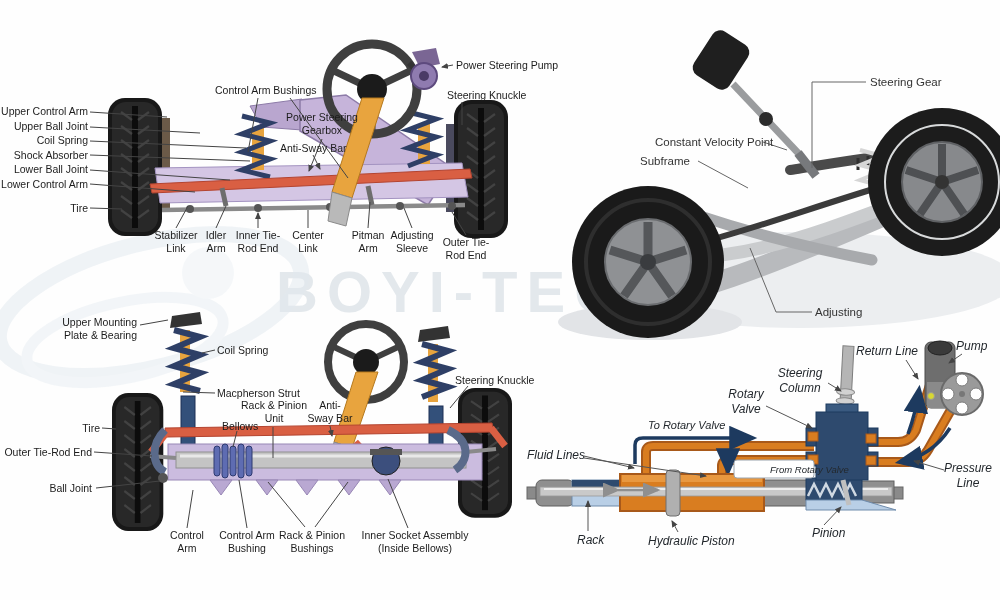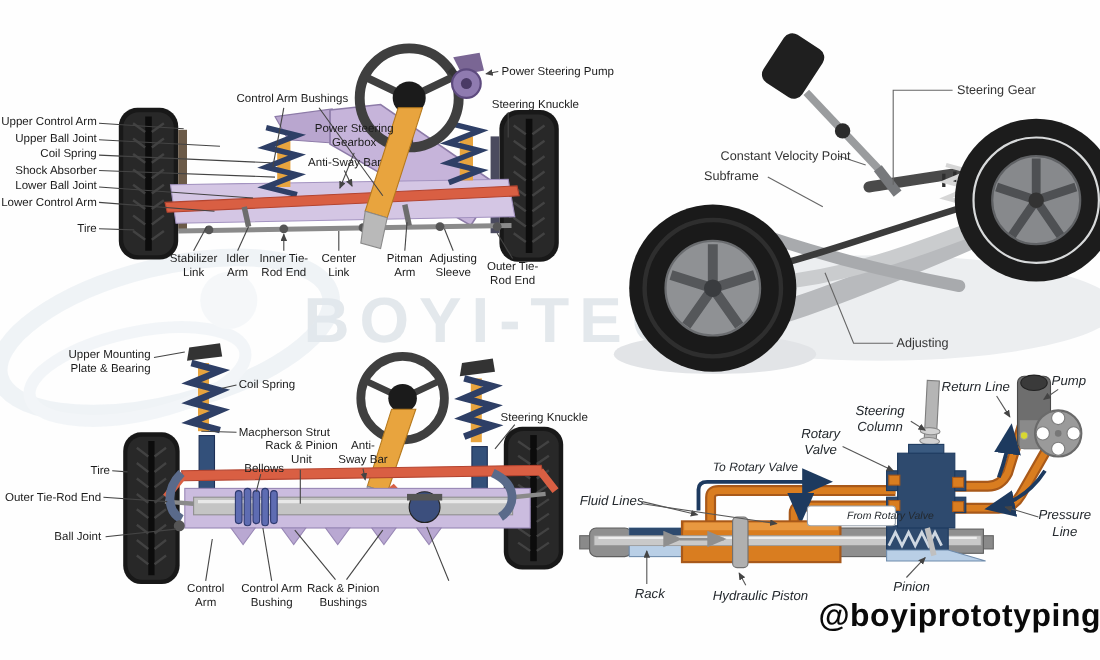--- a/index.html
+++ b/index.html
@@ -366,20 +366,22 @@
   <div class="lbl" style="left:455px;top:374px">Steering Knuckle</div>
   <div class="lbl r" style="left:100px;top:422px">Tire</div>
   <div class="lbl r" style="left:92px;top:446px">Outer Tie-Rod End</div>
   <div class="lbl r" style="left:92px;top:482px">Ball Joint</div>
   <div class="lbl c" style="left:187px;top:529px">Control
 Arm</div>
   <div class="lbl c" style="left:247px;top:529px">Control Arm
 Bushing</div>
   <div class="lbl c" style="left:312px;top:529px">Rack &amp; Pinion
 Bushings</div>
+  <div class="lbl c" style="left:415px;top:529px">Inner Socket Assembly
+(Inside Bellows)</div>
 
   <div class="lbl p3d" style="left:870px;top:75px">Steering Gear</div>
   <div class="lbl p3d" style="left:655px;top:135px">Constant Velocity Point</div>
   <div class="lbl p3d" style="left:640px;top:154px">Subframe</div>
   <div class="lbl p3d" style="left:815px;top:305px">Adjusting</div>
 
   <div class="lbl it" style="left:856px;top:344px">Return Line</div>
   <div class="lbl it" style="left:956px;top:339px">Pump</div>
   <div class="lbl it c" style="left:800px;top:366px">Steering
 Column</div>
@@ -387,14 +389,13 @@
 Valve</div>
   <div class="lbl it mid" style="left:648px;top:418px">To Rotary Valve</div>
   <div class="lbl it" style="left:527px;top:448px">Fluid Lines</div>
   <div class="lbl it small" style="left:740px;top:464px">From Rotary Valve</div>
   <div class="lbl it c" style="left:968px;top:461px">Pressure
 Line</div>
   <div class="lbl it" style="left:577px;top:533px">Rack</div>
   <div class="lbl it" style="left:648px;top:534px">Hydraulic Piston</div>
   <div class="lbl it" style="left:812px;top:526px">Pinion</div>
 
-  <div id="handle">@boyiprototyping</div>
 </div>
 
 </body></html>

